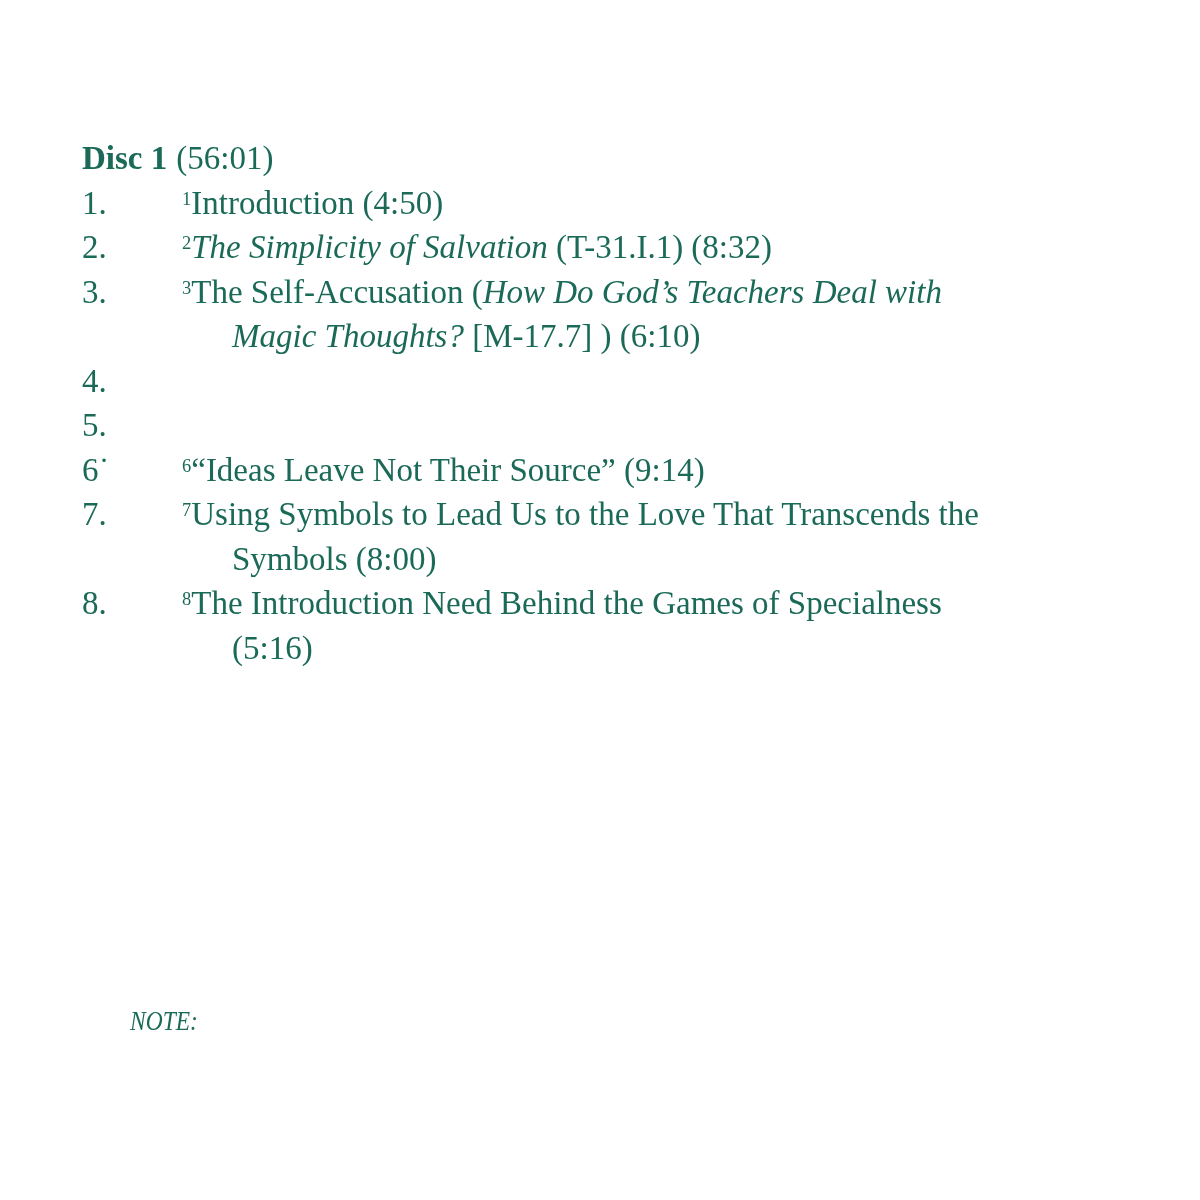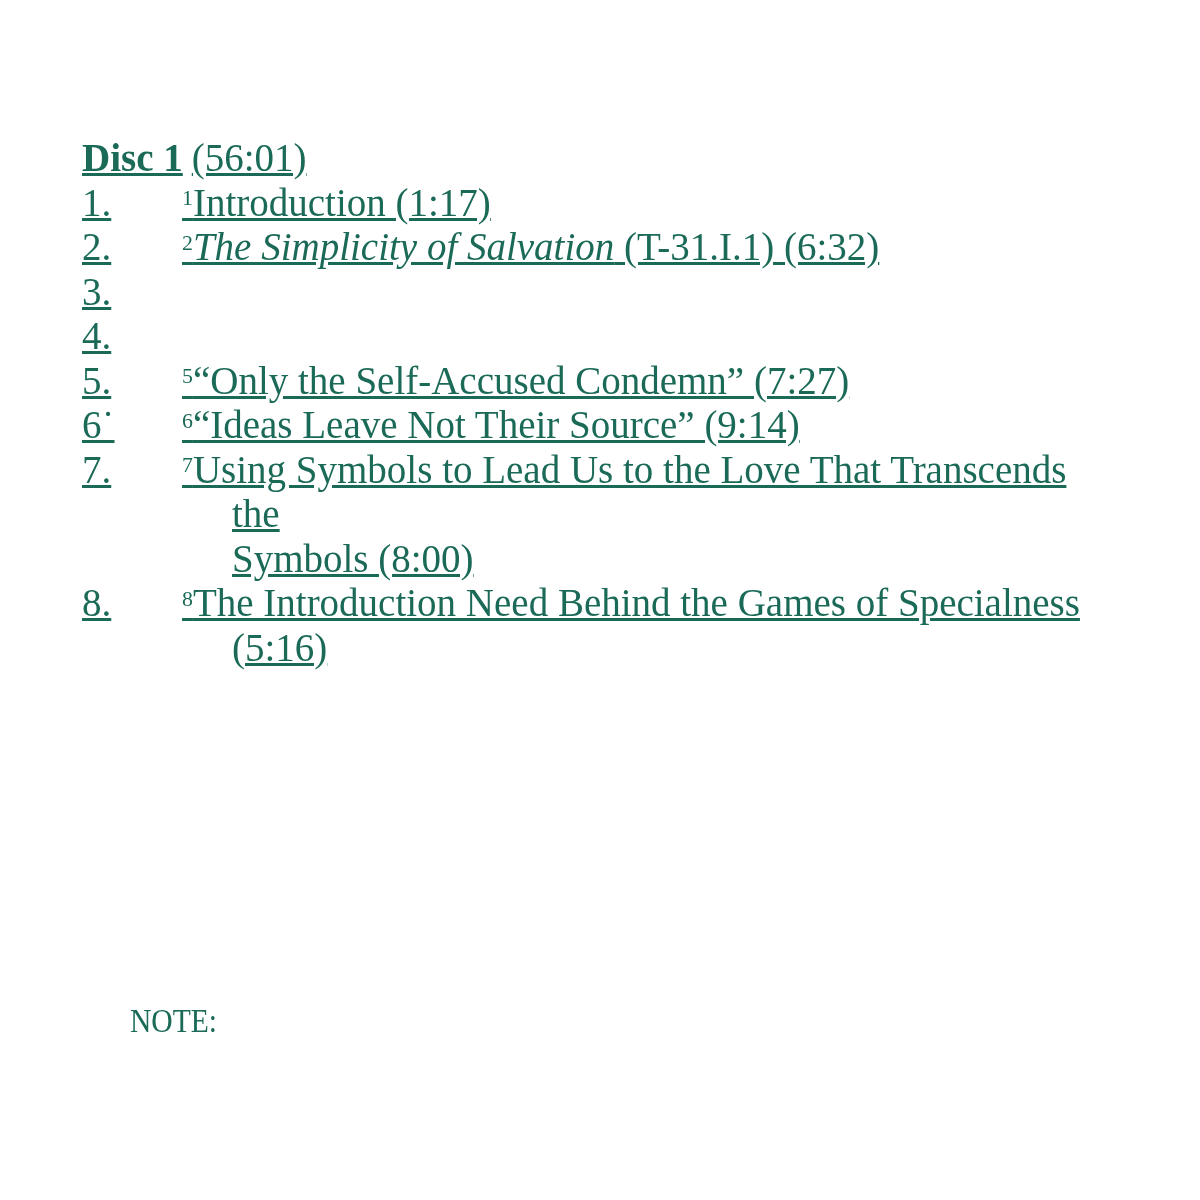--- a/index.html
+++ b/index.html
@@ -8,23 +8,22 @@
     width:1200px;height:1200px;
     background:#ffffff;
     color:#1b6a58;
     font-family:"Liberation Serif","DejaVu Serif",serif;
     overflow:hidden;
   }
   .content{
     position:absolute;
     left:82px;top:136px;
     width:1036px;
-    font-size:39px;
+    font-size:33px;
     line-height:44.5px;
-    text-decoration:underline;
   }
   .disc-header .disc-label{font-weight:bold;}
   .disc-header .disc-duration{margin-left:9px;}
   .track-row{
     display:grid;
     grid-template-columns:150px 886px;
     align-items:start;
   }
   .cd-num{display:block;}
   .track-title{
@@ -36,23 +35,24 @@
     position:relative;
     top:-0.48em;
     line-height:0;
   }
   .it{font-style:italic;}
   .note{
     position:absolute;
     left:130px;top:1004px;
     display:grid;
     grid-template-columns:102px auto;
-    font-size:34px;
+    font-size:27px;
     line-height:34px;
     color:#1b6a58;
+    font-style:italic;
   }
   .cond{
     display:inline-block;
     transform:scaleX(0.87);
     transform-origin:0 60%;
     white-space:nowrap;
   }
 </style>
 </head>
 <body>
@@ -61,35 +61,35 @@
 
   <div class="content">
 
     <div class="disc-header">
       <span class="disc-label">Disc 1</span><span class="disc-duration">(56:01)</span>
     </div>
 
     <div id="track-list">
         <div class="track-row">
           <span class="cd-num">1.</span>
-          <div class="track-title"><span class="sup">1</span><span>Introduction (1:17)</span></div>
+          <div class="track-title"><span class="sup">1</span><span>Introduction (4:50)</span></div>
         </div>
         <div class="track-row">
           <span class="cd-num">2.</span>
-          <div class="track-title"><span class="sup">2</span><span class="it">The Simplicity of Salvation</span><span> (T-31.I.1) (6:32)</span></div>
+          <div class="track-title"><span class="sup">2</span><span class="it">The Simplicity of Salvation</span><span> (T-31.I.1) (8:32)</span></div>
         </div>
         <div class="track-row">
           <span class="cd-num">3.</span>
+          <div class="track-title"><span class="sup">3</span><span>The Self-Accusation (</span><span class="it">How Do God’s Teachers Deal with</span><br><span class="it">Magic Thoughts?</span><span> [M-17.7] ) (6:10)</span></div>
         </div>
         <div class="track-row">
           <span class="cd-num">4.</span>
         </div>
         <div class="track-row">
           <span class="cd-num">5.</span>
-          <div class="track-title"><span class="sup">5</span><span>“Only the Self-Accused Condemn” (7:27)</span></div>
         </div>
         <div class="track-row">
           <span class="cd-num">6˙</span>
           <div class="track-title"><span class="sup">6</span><span>“Ideas Leave Not Their Source” (9:14)</span></div>
         </div>
         <div class="track-row">
           <span class="cd-num">7.</span>
           <div class="track-title"><span class="sup">7</span><span>Using Symbols to Lead Us to the Love That Transcends the</span><br><span>Symbols (8:00)</span></div>
         </div>
         <div class="track-row">

